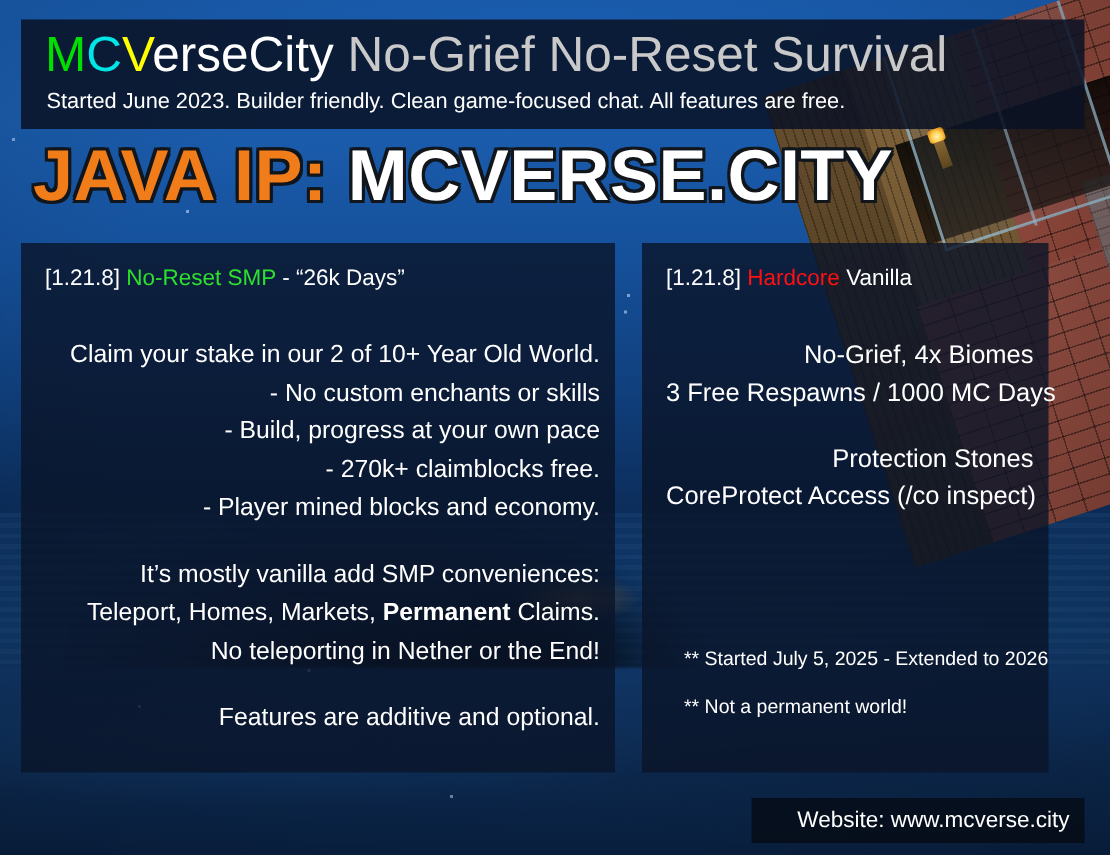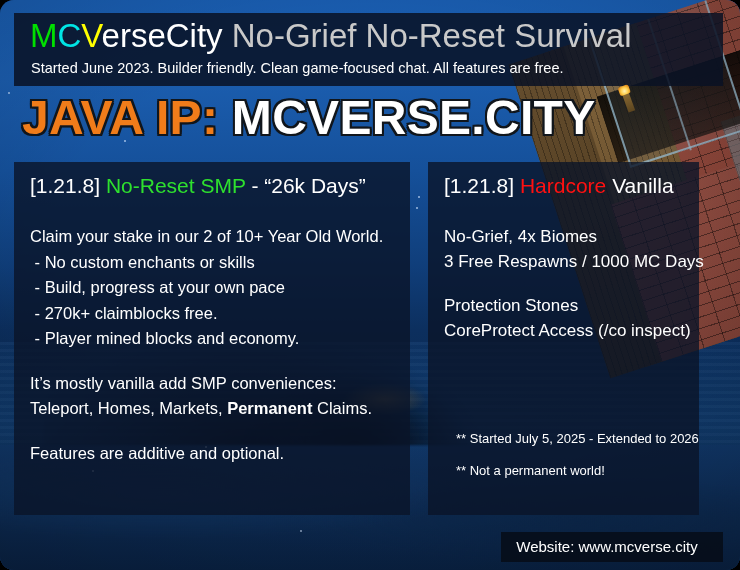--- a/index.html
+++ b/index.html
@@ -3,21 +3,20 @@
 <meta charset="utf-8">
 <style>
   html,body{margin:0;padding:0;background:#000;}
   body{font-family:"Liberation Sans", sans-serif;}
 
   #banner{
     position:relative;
     width:740px;height:570px;
     overflow:hidden;
     background:#0d2d5e;
-    border-radius:14px;
   }
 
   
   .bg{position:absolute;inset:0;overflow:hidden;}
 
   
   .bg-sky{
     position:absolute;inset:0;
     background:
       linear-gradient(180deg,
@@ -156,50 +155,50 @@
 
   .card{
     position:absolute;top:162px;height:353px;
     background:rgba(10,20,40,.80);
   }
   #card-left{left:14px;width:396px;}
   #card-right{left:428px;width:271px;}
 
   .card-title{
     position:absolute;left:16px;top:10px;
-    font-size:21px;line-height:28px;white-space:nowrap;color:#ffffff;
+    font-size:15px;line-height:28px;white-space:nowrap;color:#ffffff;
   }
   .card-title .ver{color:#ffffff;}
   .card-title .hl-green{color:#2ee02e;}
   .card-title .hl-red{color:#ff1111;}
   .card-title .plain{color:#ffffff;}
 
   .card-body{
     position:absolute;left:16px;right:10px;
     color:#ffffff;
   }
   #card-left .card-body{top:62px;font-size:16.5px;line-height:25.5px;}
   #card-right .card-body{top:62px;font-size:17px;line-height:25px;}
-  .card-body p{margin:0;white-space:pre;}
+  .card-body p{margin:0;white-space:pre;text-align:right;}
   .card-body .spacer{height:19px;}
   .card-body b{font-weight:bold;}
 
   #card-right .foot{
     position:absolute;left:16px;bottom:22px;
     color:#ffffff;font-size:13px;line-height:20px;
   }
   #card-right .foot p{margin:12px;white-space:pre;}
 
   #website-box{
     position:absolute;left:501px;top:532px;width:222px;height:30px;
     background:rgba(6,12,24,.88);
   }
   #website-text{
     position:absolute;left:0;right:10px;top:5px;
-    text-align:center;color:#ffffff;font-size:15px;line-height:20px;
+    text-align:right;color:#ffffff;font-size:15px;line-height:20px;
   }
 </style>
 </head>
 <body>
 
 <div id="banner">
 
   <div class="bg">
     <div class="bg-sky"></div>
     <div class="bg-ocean"></div>
@@ -253,20 +252,21 @@
     </div>
     <div class="card-body">
       <p>Claim your stake in our 2 of 10+ Year Old World.</p>
       <p> - No custom enchants or skills</p>
       <p> - Build, progress at your own pace</p>
       <p> - 270k+ claimblocks free.</p>
       <p> - Player mined blocks and economy.</p>
       <div class="spacer"></div>
       <p>It’s mostly vanilla add SMP conveniences:</p>
       <p id="left-bold-line">Teleport, Homes, Markets, <b>Permanent</b> Claims.</p>
+      <p>No teleporting in Nether or the End!</p>
       <div class="spacer"></div>
       <p>Features are additive and optional.</p>
     </div>
   </div>
 
   <div id="card-right" class="card">
     <div class="card-title">
       <span class="ver">[1.21.8]</span>
       <span class="hl-red">Hardcore</span>
       <span class="plain">Vanilla</span>

